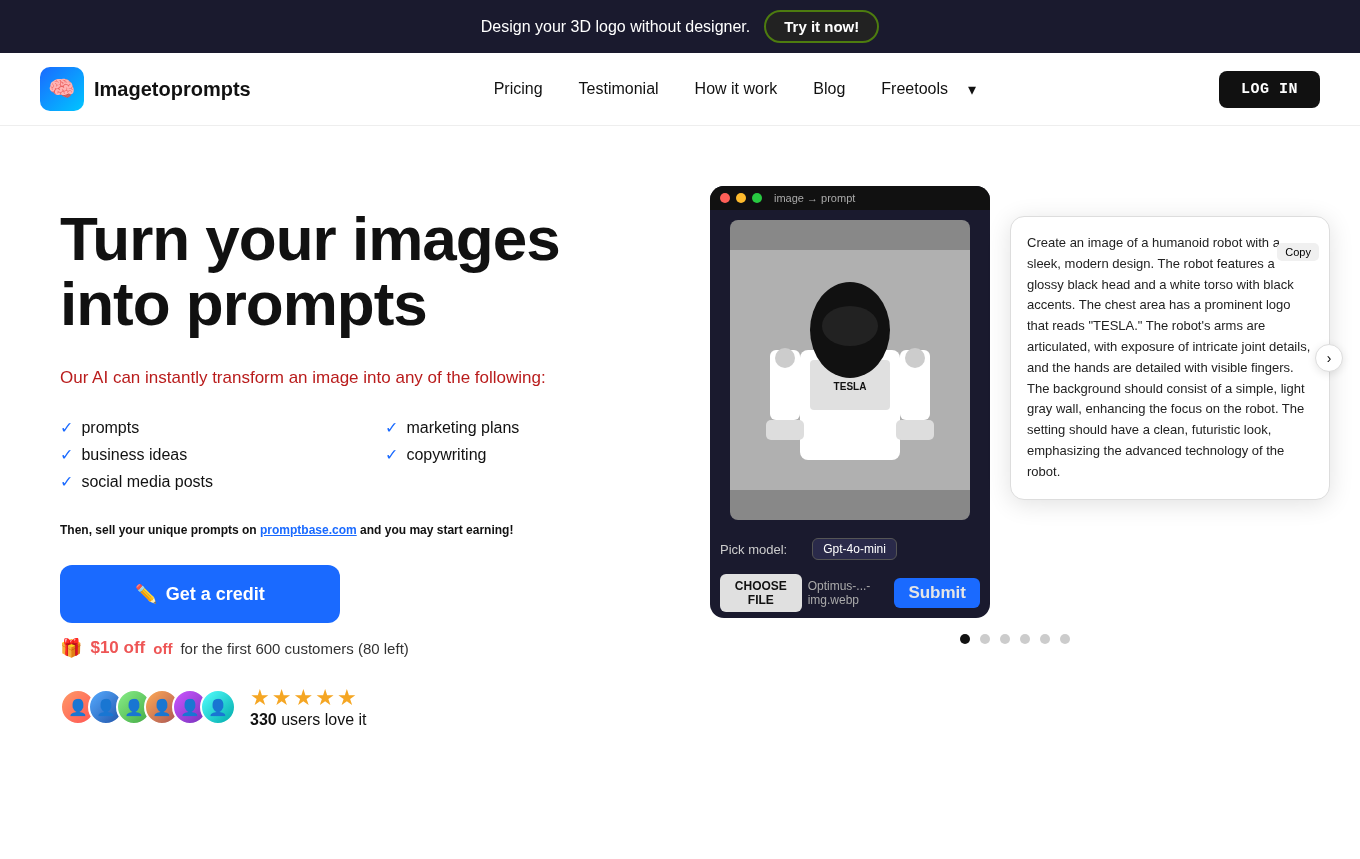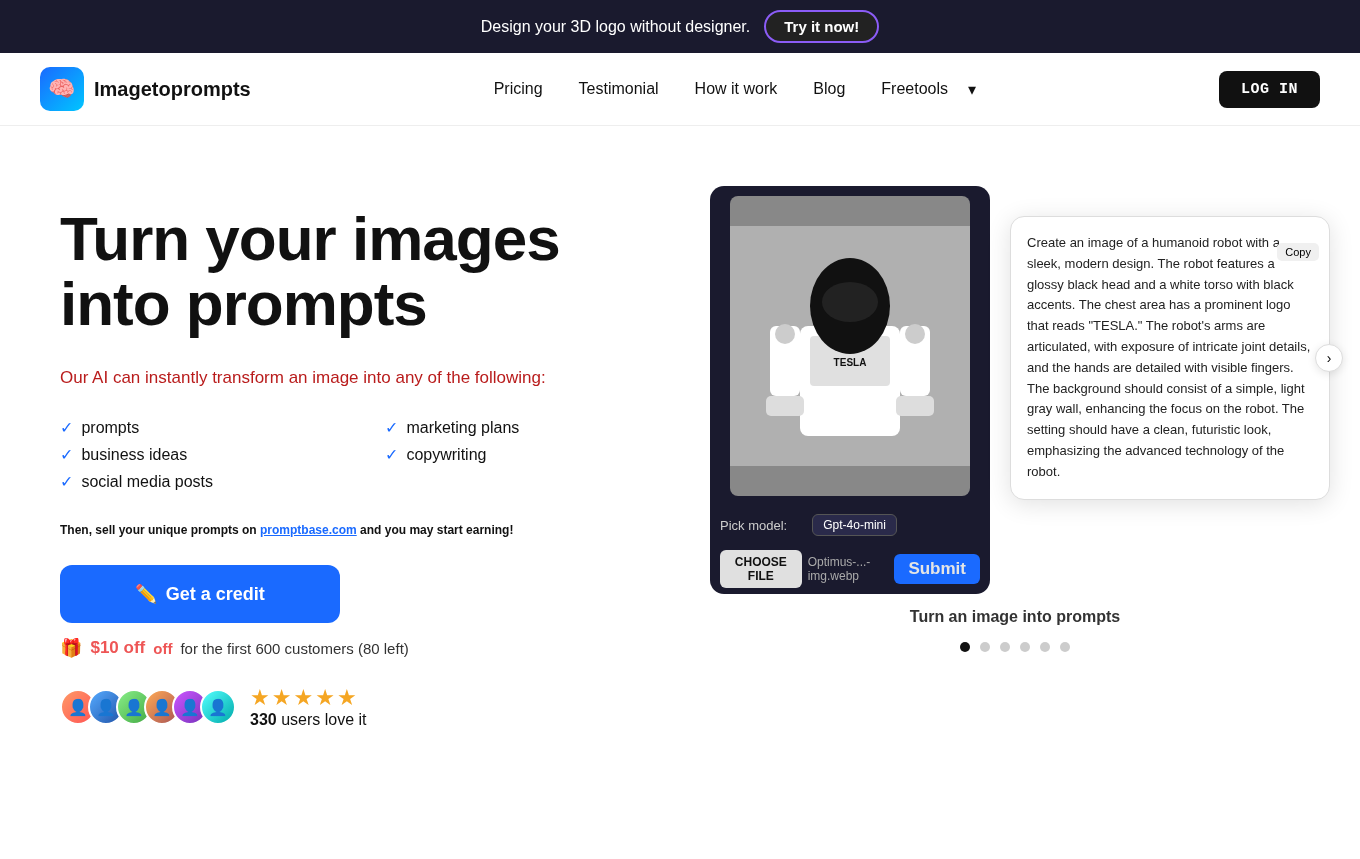--- a/index.html
+++ b/index.html
@@ -18,21 +18,21 @@
       padding: 10px 20px;
       font-size: 16px;
       display: flex;
       align-items: center;
       justify-content: center;
       gap: 14px;
     }
     .top-banner .try-btn {
       background: #222;
       color: #fff;
-      border: 2px solid #8b5cf6;
+      border: 2px solid #4d7c0f;
       border-radius: 20px;
       padding: 6px 18px;
       font-size: 15px;
       cursor: pointer;
       font-weight: 600;
     }
 
     
     nav {
       display: flex;
@@ -471,20 +471,26 @@
           <span>users love it</span>
         </div>
       </div>
     </div>
   </div>
 
   <div class="hero-right">
     <div class="demo-wrapper">
 
       <div class="demo-image-panel">
+        <div class="demo-panel-header">
+          <span class="dot dot-r"></span>
+          <span class="dot dot-y"></span>
+          <span class="dot dot-g"></span>
+          <span style="margin-left:6px; font-size:11px; color:#aaa;">image → prompt</span>
+        </div>
 
         <div class="robot-image">
           <svg class="robot-svg" viewBox="0 0 240 240" xmlns="http://www.w3.org/2000/svg">
             <rect width="240" height="240" fill="#b0b0b0"></rect>
 
             <rect x="70" y="100" width="100" height="110" rx="8" fill="#fff"></rect>
 
             <rect x="80" y="110" width="80" height="50" rx="4" fill="#e0e0e0"></rect>
 
             <text x="120" y="140" text-anchor="middle" font-size="10" font-weight="bold" fill="#111">TESLA</text>
@@ -517,23 +523,20 @@
 
       <div class="prompt-panel">
         <button class="copy-btn">Copy</button>
         <p>Create an image of a humanoid robot with a sleek, modern design. The robot features a glossy black head and a white torso with black accents. The chest area has a prominent logo that reads "TESLA." The robot's arms are articulated, with exposure of intricate joint details, and the hands are detailed with visible fingers. The background should consist of a simple, light gray wall, enhancing the focus on the robot. The setting should have a clean, futuristic look, emphasizing the advanced technology of the robot.</p>
         <button class="arrow-btn">
           <span>›</span>
         </button>
       </div>
     </div>
 
-    <div class="bottom-bar">
-      <span>Turn an image into prompts</span>
-    </div>
 
     <div class="carousel-dots">
       <div class="cdot active"></div>
       <div class="cdot"></div>
       <div class="cdot"></div>
       <div class="cdot"></div>
       <div class="cdot"></div>
       <div class="cdot"></div>
     </div>
   </div>

